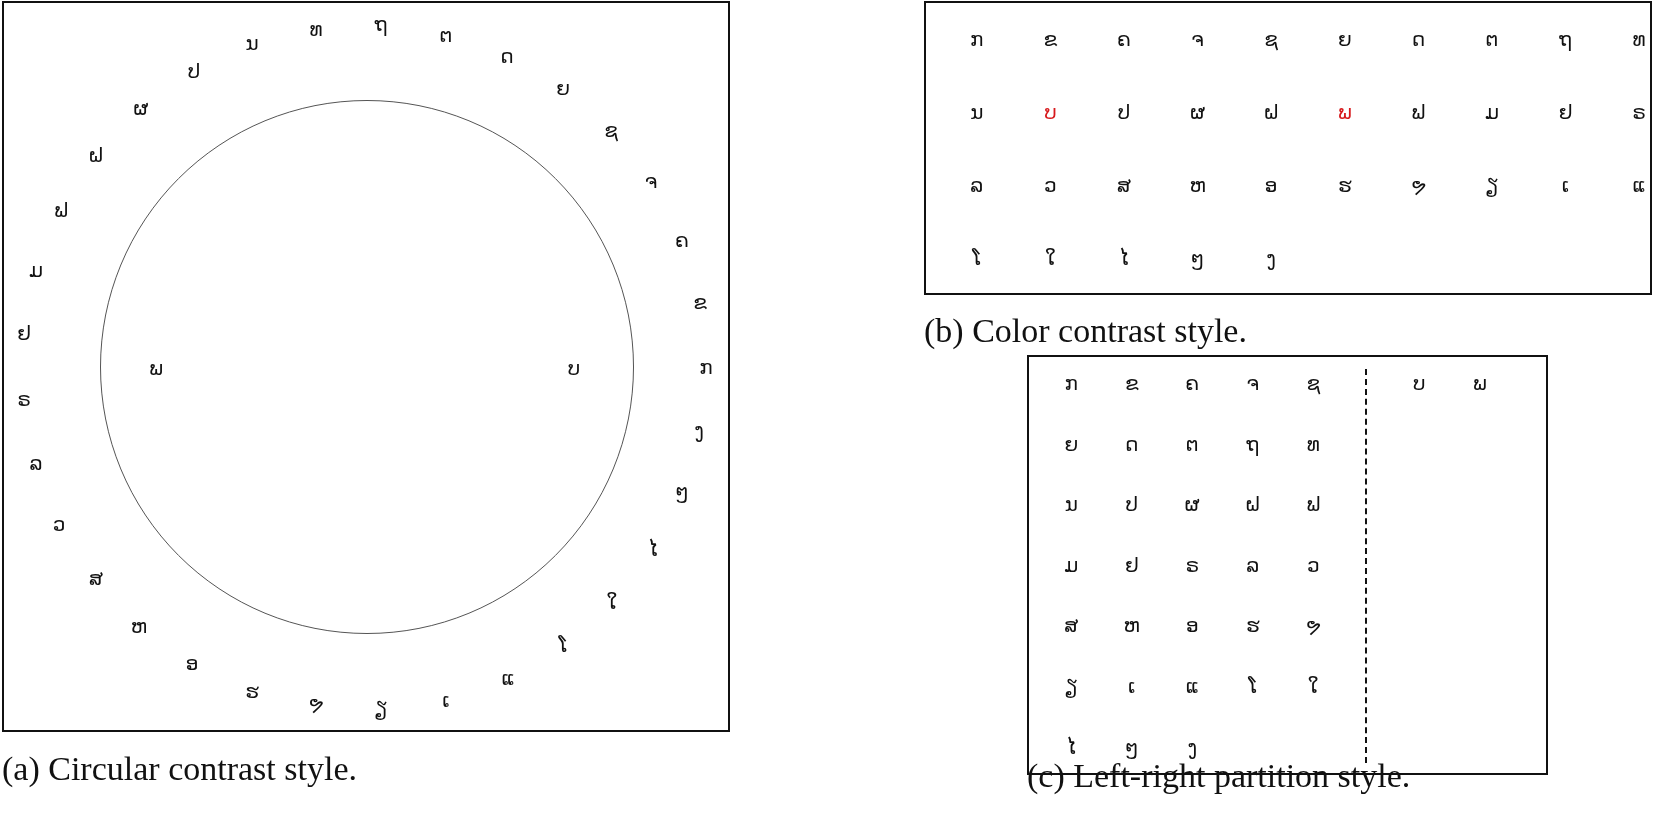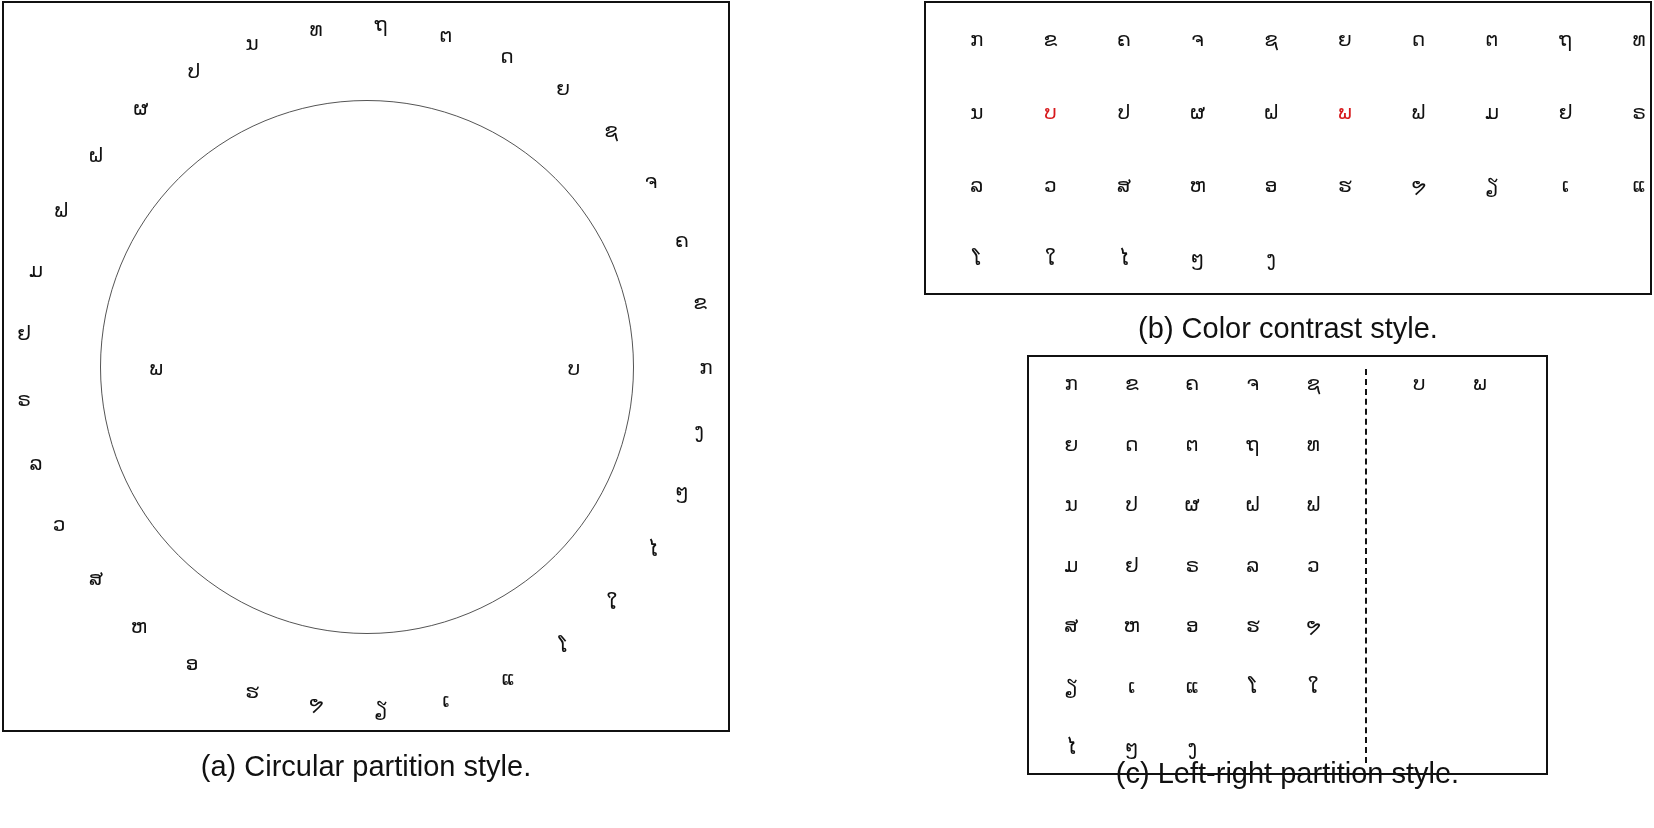--- a/index.html
+++ b/index.html
@@ -1,20 +1,20 @@
 <!DOCTYPE html>
 <html><head>
   <meta charset="utf-8">
   <style>
     html, body { margin: 0; padding: 0; background: #ffffff; }
     body { width: 1654px; height: 828px; position: relative; overflow: hidden;
            font-family: "DejaVu Sans", sans-serif; color: #111; }
     .panel { position: absolute; border: 2px solid #111; box-sizing: border-box; background: #fff; }
-    .caption { position: absolute; font-family: Liberation Sans, sans-serif; font-size: 29px;
-               color: #111; white-space: nowrap; text-align: center; }
+    .caption { position: absolute; font-family: Liberation Serif, serif; font-size: 34px;
+               color: #111; white-space: nowrap; }
     .glyph { position: absolute; font-size: 20px; line-height: 20px; transform: translate(-50%, -50%);
              white-space: nowrap; }
     .red { color: #d7191c; }
     #panel-a { left: 2px; top: 1px; width: 728px; height: 731px; }
     #circle { position: absolute; left: 96px; top: 97px; width: 534px; height: 534px;
               border: 1.5px solid #555; border-radius: 50%; box-sizing: border-box; }
     #panel-b { left: 924px; top: 1px; width: 728px; height: 294px; }
     #panel-c { left: 1027px; top: 355px; width: 521px; height: 420px; }
     #divider { position: absolute; left: 336px; top: 12px; height: 394px; width: 0;
                border-left: 2px dashed #111; }
@@ -62,21 +62,21 @@
       <span class="glyph" style="left: 137px; top: 105px;">ຜ</span>
       <span class="glyph" style="left: 190px; top: 68px;">ປ</span>
       <span class="glyph" style="left: 248px; top: 40px;">ນ</span>
       <span class="glyph" style="left: 312px; top: 26px;">ທ</span>
     </div>
   <div id="inner-layer">
       <span class="glyph" style="left: 152px; top: 365px;">ພ</span>
       <span class="glyph" style="left: 570px; top: 365px;">ບ</span>
     </div>
 </div>
-<div class="caption" style="left:2px; top:750px; width:728px;">(a) Circular partition style.</div>
+<div class="caption" style="left:2px; top:750px; width:728px;">(a) Circular contrast style.</div>
 
 <div id="panel-b" class="panel">
   <div id="grid-b" class="grid">
       <div class="cell">ກ</div>
       <div class="cell">ຂ</div>
       <div class="cell">ຄ</div>
       <div class="cell">ຈ</div>
       <div class="cell">ຊ</div>
       <div class="cell">ຍ</div>
       <div class="cell">ດ</div>

